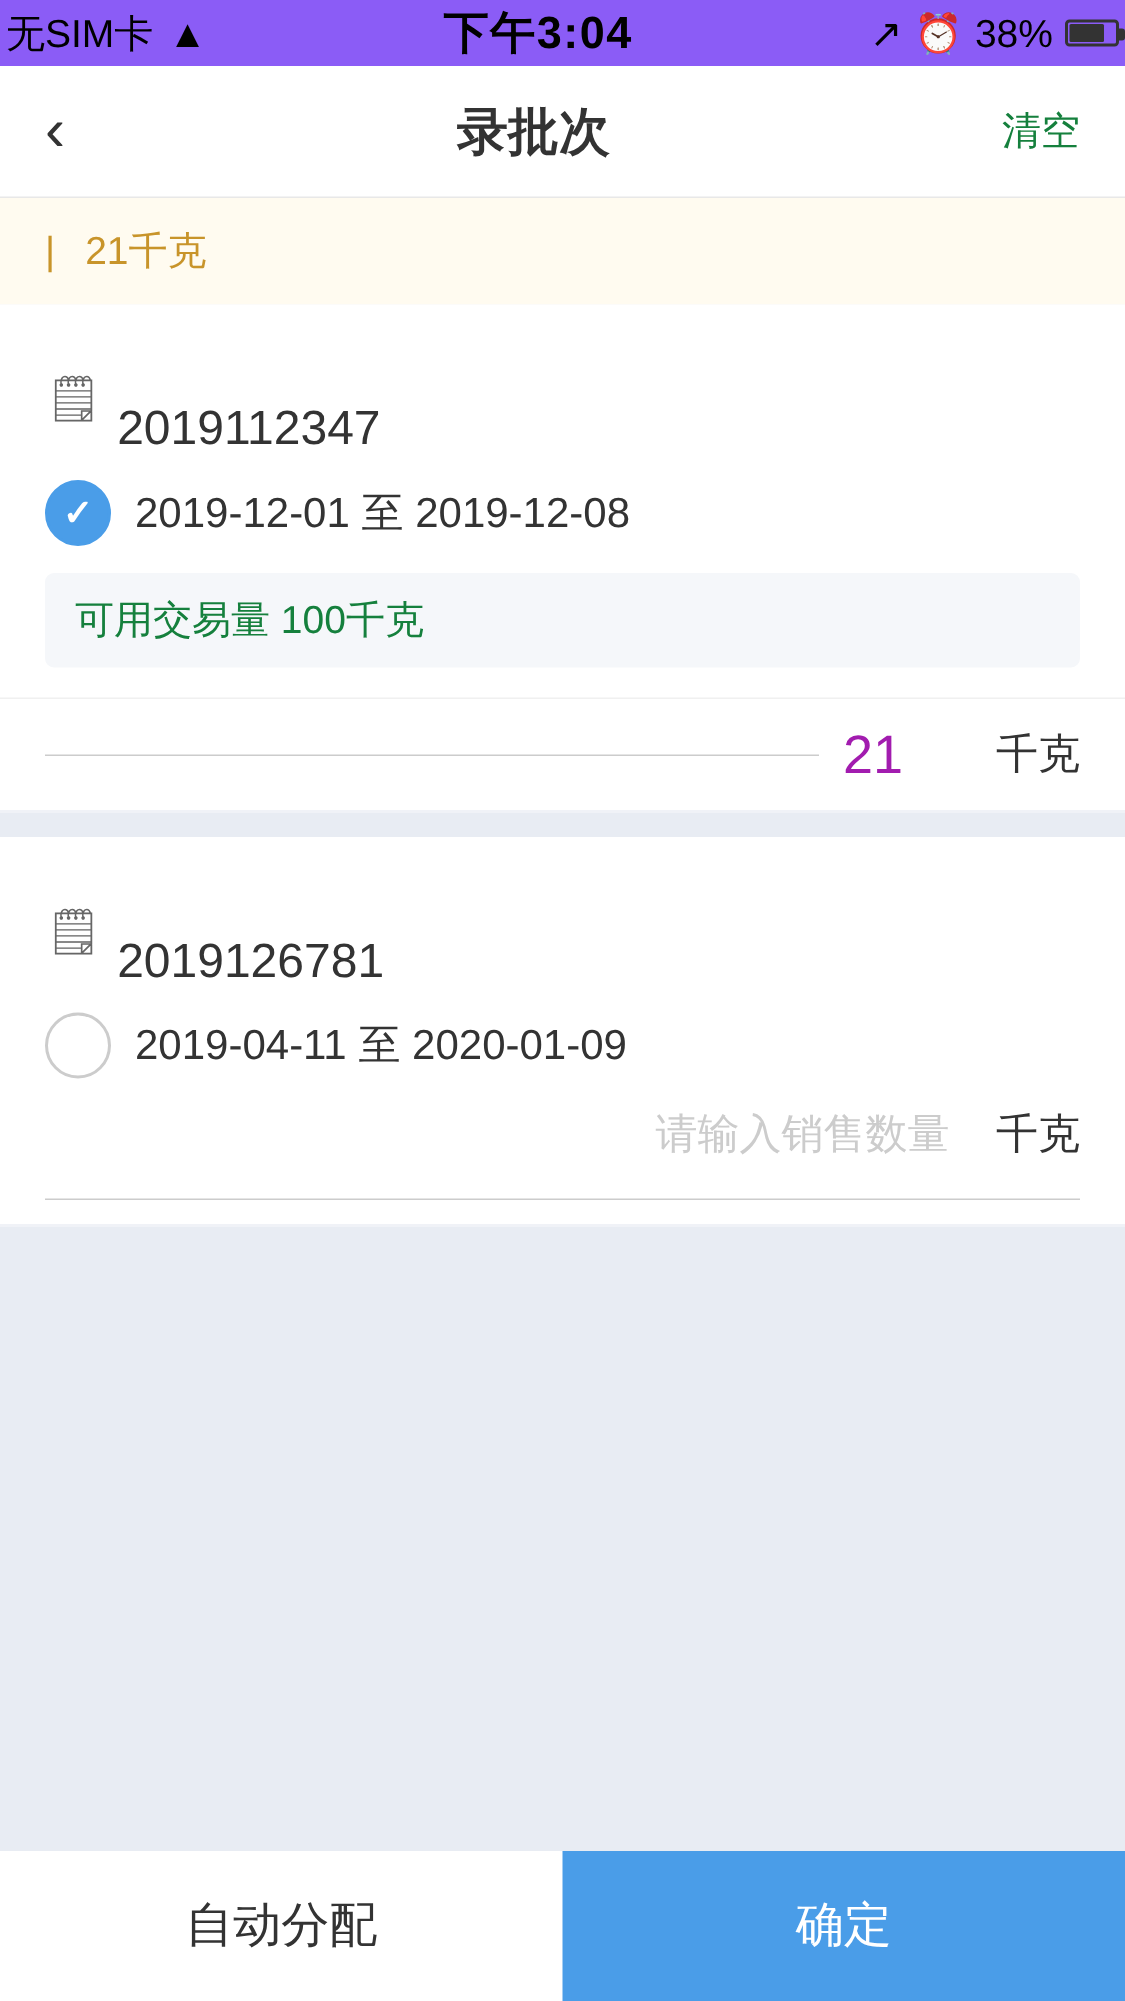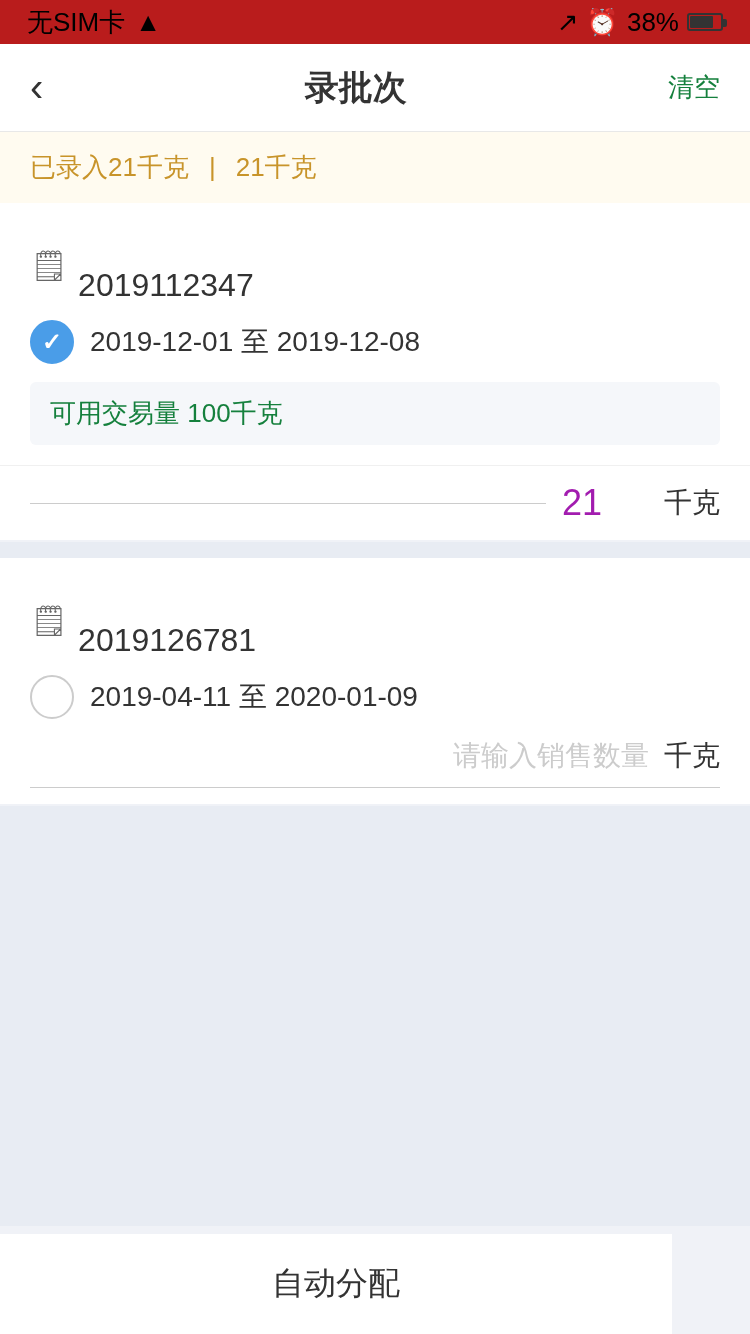--- a/index.html
+++ b/index.html
@@ -9,25 +9,25 @@
       width: 750px;
       min-height: 1334px;
       font-family: -apple-system, 'PingFang SC', 'Helvetica Neue', sans-serif;
       background: #f0f2f7;
       overflow-x: hidden;
     }
 
     
     .status-bar {
       height: 44px;
-      background: #b91c1c;
+      background: #8b5cf6;
       display: flex;
       align-items: center;
       justify-content: space-between;
-      padding: 0 27px;
+      padding: 0 4px;
       font-size: 28px;
       font-weight: 500;
       gap: 30px;
     }
     .status-left {
       display: flex;
       align-items: center;
       gap: 10px;
       font-size: 26px;
     }
@@ -199,21 +199,21 @@
       background: #e8ecf3;
       flex: 1;
       min-height: 420px;
     }
 
     
     .bottom-bar {
       position: fixed;
       bottom: 0;
       left: 0;
-      width: 672px;
+      width: 750px;
       height: 100px;
       display: flex;
       background: #fff;
     }
     .bottom-btn-left {
       flex: 1;
       display: flex;
       align-items: center;
       justify-content: center;
       font-size: 32px;
@@ -247,39 +247,39 @@
 </head>
 <body>
 
 <div class="page-content">
 
   <div class="status-bar">
     <div class="status-left">
       <span>无SIM卡</span>
       <span>▲</span>
     </div>
+    <div class="status-center">下午3:04</div>
     <div class="status-right">
       <span>↗</span>
       <span>⏰</span>
       <span>38%</span>
       <span style="display:inline-block;width:36px;height:18px;border:2px solid #333;border-radius:3px;position:relative;">
         <span style="position:absolute;left:1px;top:1px;width:73%;height:calc(100% - 2px);background:#333;border-radius:1px;"></span>
         <span style="position:absolute;right:-6px;top:4px;width:4px;height:8px;background:#333;border-radius:0 2px 2px 0;"></span>
       </span>
     </div>
   </div>
 
   <div class="nav-bar nav-bar-bg">
     <span class="nav-back">‹</span>
     <span class="nav-title">录批次</span>
     <span class="nav-action">清空</span>
   </div>
 
   <div class="summary-bar">
-    <span class="summary-text">已录入21千克</span>
     <span class="summary-divider">|</span>
     <span class="summary-text">21千克</span>
   </div>
 
   <div class="batch-item">
     <div class="batch-header">
       <span class="batch-icon">🗒</span>
       <span class="batch-id">2019112347</span>
     </div>
     <div class="batch-date-row">
@@ -305,25 +305,26 @@
       <span class="batch-icon">🗒</span>
       <span class="batch-id">2019126781</span>
     </div>
     <div class="batch-date-row">
       <div class="radio-circle">
       </div>
       <span class="batch-date">2019-04-11 至 2020-01-09</span>
     </div>
 
     <div style="padding: 10px 30px 16px 30px; background:#fff;">
-      <div style="display:flex; align-items:center; justify-content:flex-end; border-bottom:1px solid #ccc; padding-bottom:12px;">
+      <div style="display:flex; align-items:center; justify-content:flex-end; gap:16px; border-bottom:1px solid #ccc; padding-bottom:24px;">
         <input class="input-field" type="number" style="flex: 1 1 0%; border: none; outline: none; font-size: 28px; color: rgb(204, 204, 204); text-align: right; background: transparent;" placeholder="请输入销售数量">
         <span class="input-unit">千克</span>
       </div>
     </div>
   </div>
 
   <div class="empty-area"></div>
 </div>
 
 <div class="bottom-bar">
   <button class="bottom-btn-left">自动分配</button>
+  <button class="bottom-btn-right">确定</button>
 </div>
 
 </body></html>

